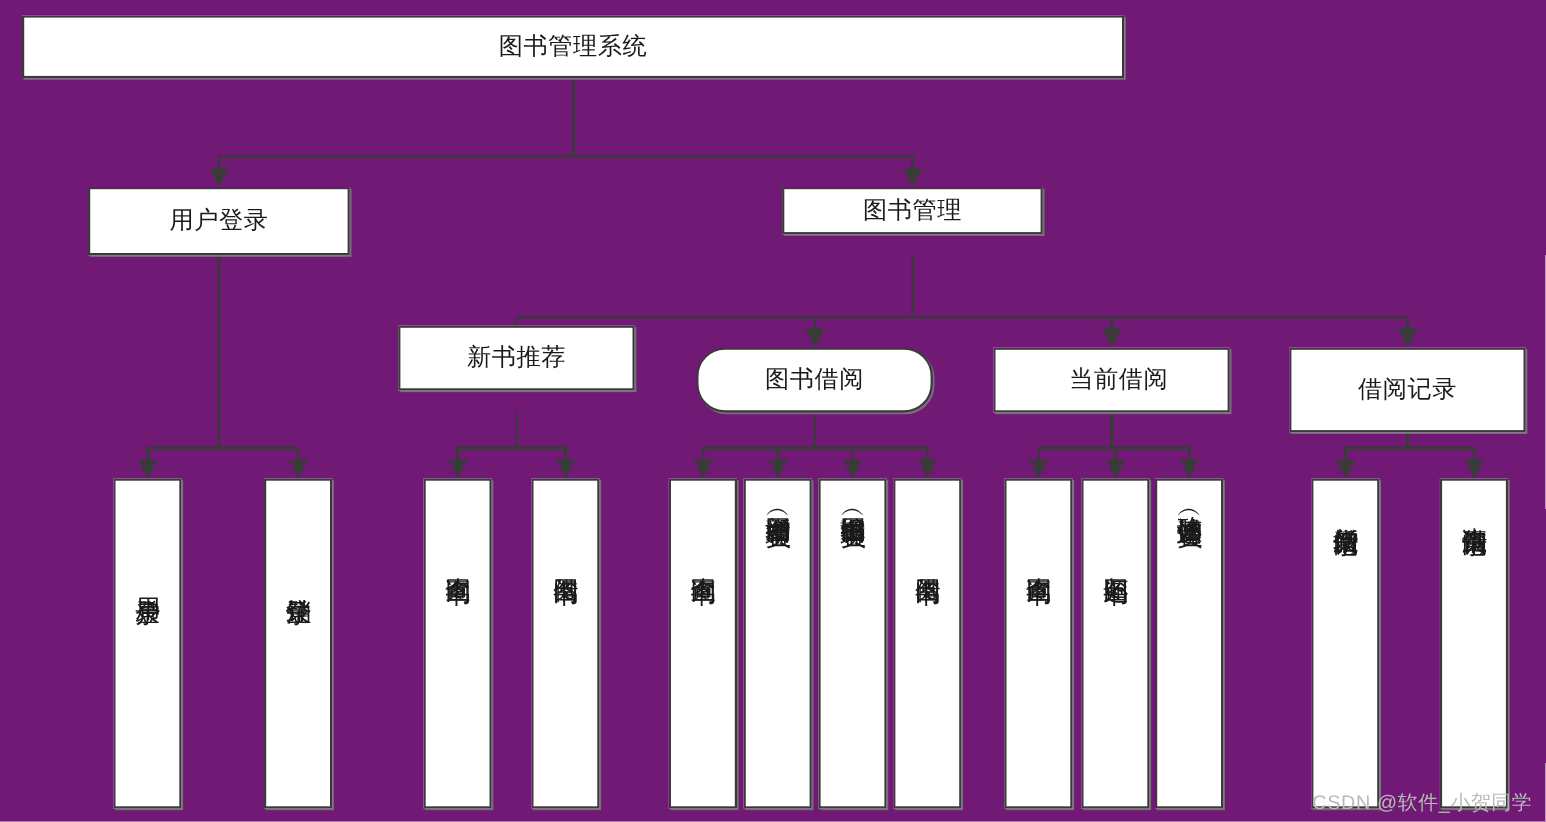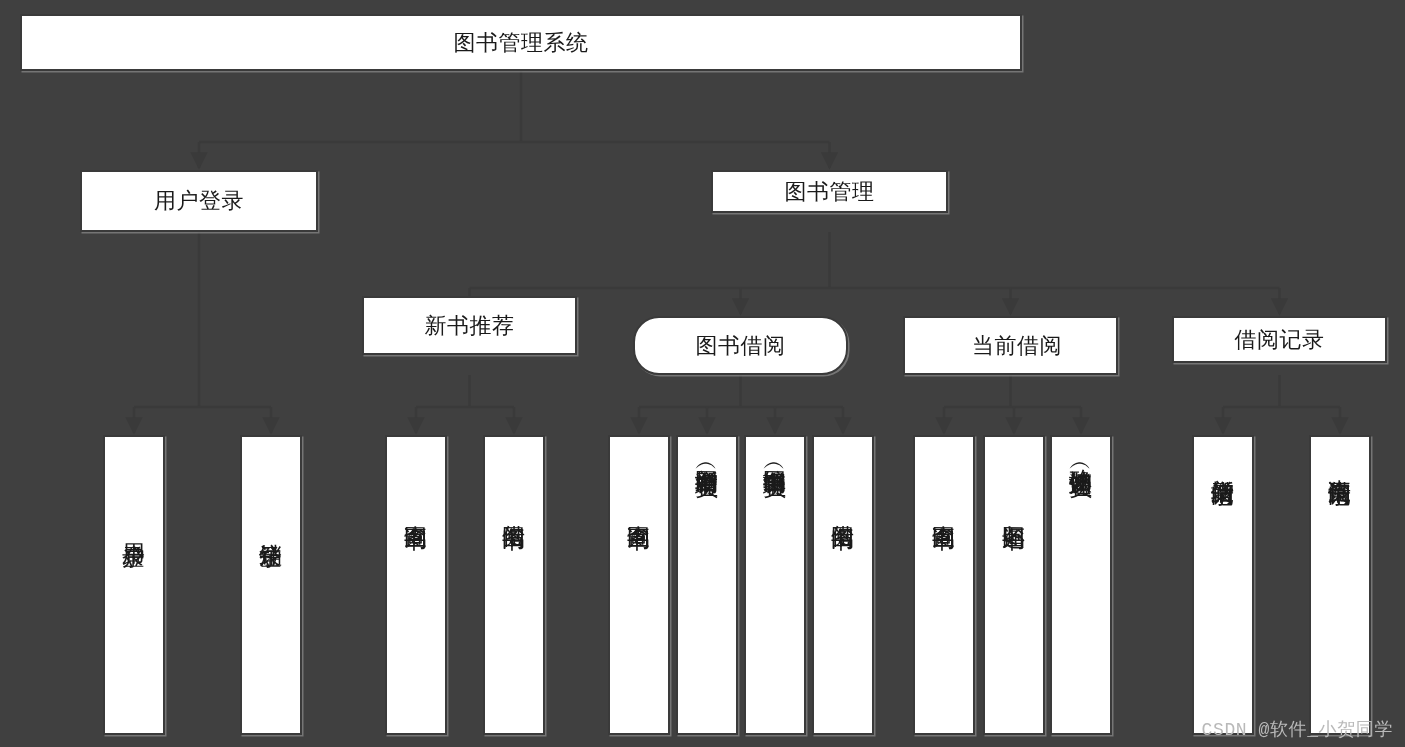--- a/index.html
+++ b/index.html
@@ -4,21 +4,21 @@
 <style>
   html, body {
     margin: 0;
     padding: 0;
     background: #ffffff;
   }
   #canvas {
     position: relative;
     width: 1405px;
     height: 747px;
-    background: #404040;
+    background: #701a75;
     font-family: "DejaVu Sans", "Liberation Sans", sans-serif;
     overflow: hidden;
   }
   #edges {
     position: absolute;
     left: 0;
     top: 0;
     width: 1405px;
     height: 747px;
   }
@@ -59,21 +59,21 @@
   .node.leaf.top .lbl  { margin-top: 14px; }
   .node.leaf.top2 .lbl { margin-top: 24px; }
   #watermark {
     position: absolute;
     right: 12px;
     bottom: 6px;
     font-size: 18px;
     color: #b9b9b9;
     letter-spacing: 0.6px;
     white-space: nowrap;
-    font-family: Liberation Mono, monospace;
+    font-family: Liberation Sans, sans-serif;
   }
 </style>
 </head>
 <body>
 
 <div id="canvas">
 
   <svg id="edges" viewBox="0 0 1405 747" preserveAspectRatio="none" xmlns="http://www.w3.org/2000/svg">
     <defs>
       <marker id="arrow" viewBox="0 0 10 10" refX="9" refY="5" markerWidth="7" markerHeight="7" orient="auto-start-reverse">
@@ -129,21 +129,21 @@
       </div>
       <div class="node" style="left: 362px; top: 296px; width: 215px; height: 59px;">
         <span class="lbl">新书推荐</span>
       </div>
       <div class="node" style="left: 633px; top: 316px; width: 215px; height: 59px; border-radius: 26px;">
         <span class="lbl">图书借阅</span>
       </div>
       <div class="node" style="left: 903px; top: 316px; width: 215px; height: 59px; padding-left: 13px;">
         <span class="lbl">当前借阅</span>
       </div>
-      <div class="node" style="left: 1172px; top: 316px; width: 215px; height: 47px;">
+      <div class="node" style="left: 1172px; top: 316px; width: 215px; height: 77px;">
         <span class="lbl">借阅记录</span>
       </div>
       <div class="node leaf mid" style="left: 103px; top: 435px; width: 62px; height: 300px;">
         <span class="lbl">用户登录</span>
       </div>
       <div class="node leaf mid" style="left: 240px; top: 435px; width: 62px; height: 300px;">
         <span class="lbl">注销登录</span>
       </div>
       <div class="node leaf mid2" style="left: 385px; top: 435px; width: 62px; height: 300px;">
         <span class="lbl">查询图书</span>

